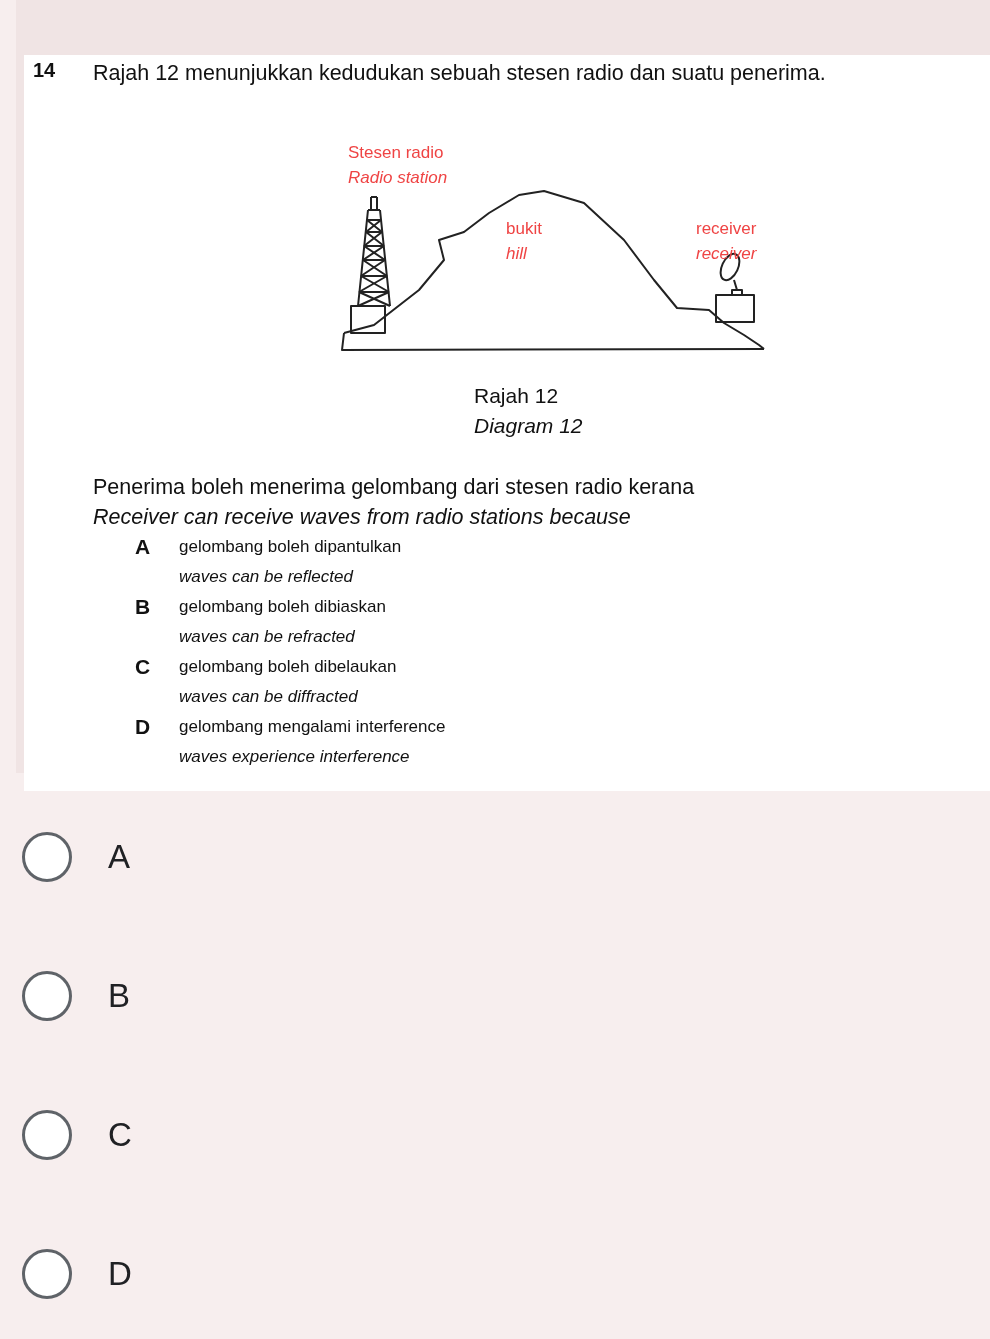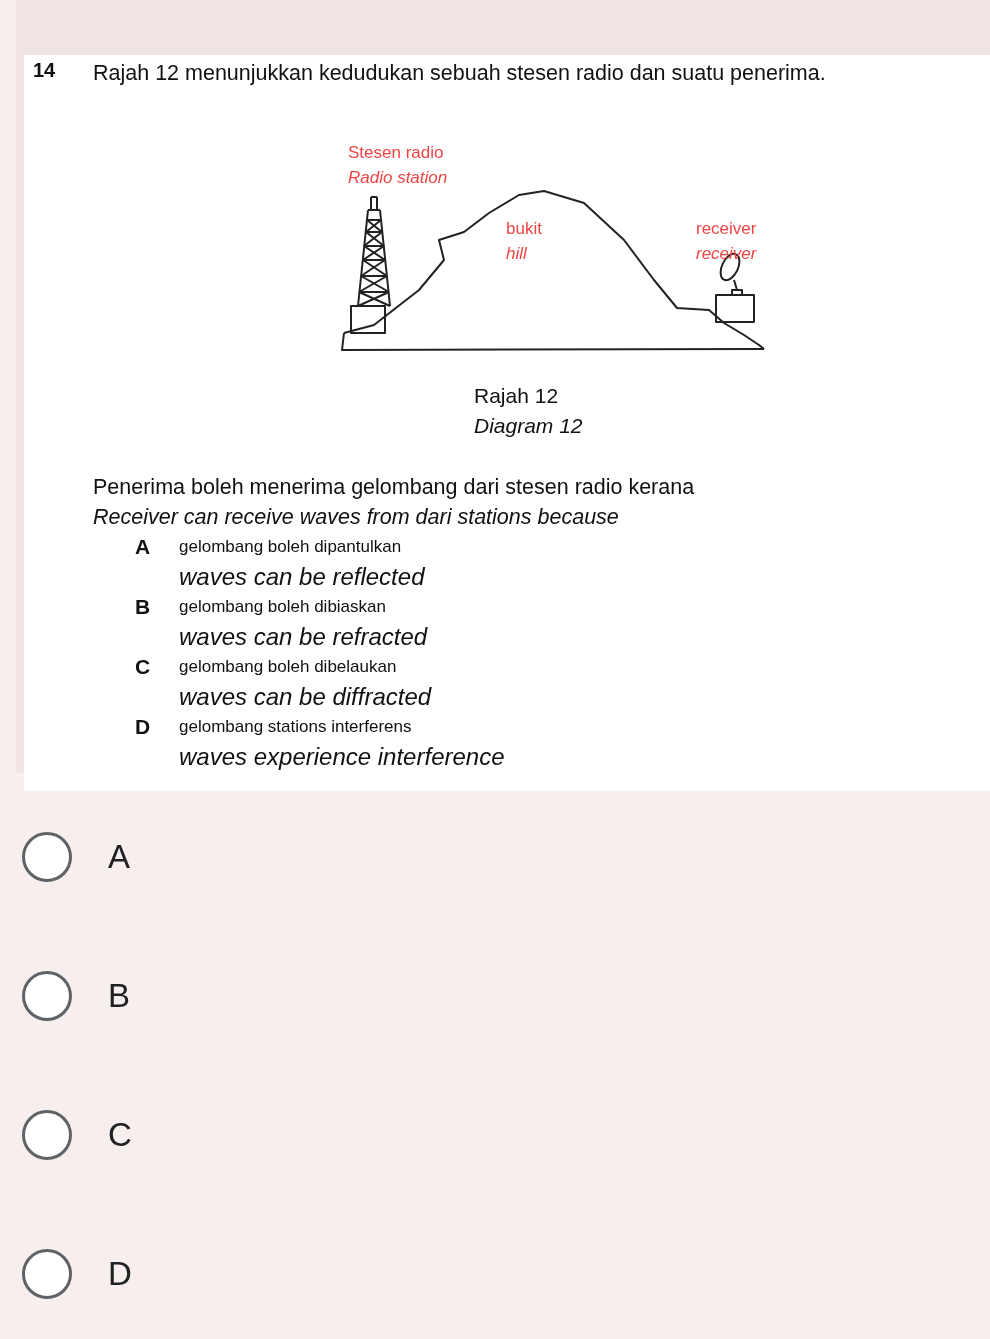--- a/index.html
+++ b/index.html
@@ -37,21 +37,21 @@
   }
   .caption .en { font-style: italic; }
   .stem {
     position: absolute; left: 69px; top: 417px; font-size: 21.5px; line-height: 30px; white-space: nowrap;
   }
   .stem .en { font-style: italic; }
   .opts { position: absolute; left: 111px; top: 477px; }
   .opt { position: relative; height: 60px; }
   .opt .letter { position: absolute; left: 0; top: 0; font-weight: bold; font-size: 21px; line-height: 30px; }
   .opt .ms { position: absolute; left: 44px; top: 0; font-size: 17px; line-height: 30px; white-space: nowrap; }
-  .opt .en { position: absolute; left: 44px; top: 30px; font-size: 24px; line-height: 30px; font-style: italic; white-space: nowrap; }
+  .opt .en { position: absolute; left: 44px; top: 30px; font-size: 17px; line-height: 30px; font-style: italic; white-space: nowrap; }
 
   .choices { position: absolute; left: 0; top: 0; }
   .choice {
     position: absolute; left: 22px; width: 940px; height: 60px;
     display: flex; align-items: center; cursor: pointer;
   }
   .radio {
     width: 50px; height: 50px; border-radius: 50%;
     border: 3px solid #5f6368; box-sizing: border-box; background: #ffffff;
   }
@@ -105,42 +105,42 @@
     </div>
   </div>
 
   <div class="caption">
     <div>Rajah 12</div>
     <div class="en">Diagram 12</div>
   </div>
 
   <div class="stem">
     <div>Penerima boleh menerima gelombang dari stesen radio kerana</div>
-    <div class="en">Receiver can receive waves from dari stations because</div>
+    <div class="en">Receiver can receive waves from radio stations because</div>
   </div>
 
   <div class="opts">
     <div class="opt">
       <span class="letter">A</span>
       <span class="ms">gelombang boleh dipantulkan</span>
       <span class="en">waves can be reflected</span>
     </div>
     <div class="opt">
       <span class="letter">B</span>
       <span class="ms">gelombang boleh dibiaskan</span>
       <span class="en">waves can be refracted</span>
     </div>
     <div class="opt">
       <span class="letter">C</span>
       <span class="ms">gelombang boleh dibelaukan</span>
       <span class="en">waves can be diffracted</span>
     </div>
     <div class="opt">
       <span class="letter">D</span>
-      <span class="ms">gelombang stations interferens</span>
+      <span class="ms">gelombang mengalami interference</span>
       <span class="en">waves experience interference</span>
     </div>
   </div>
 </div>
 
 <div class="choices">
   <div class="choice" style="top:827px;">
     <div class="radio"></div>
     <span class="choice-label">A</span>
   </div>

